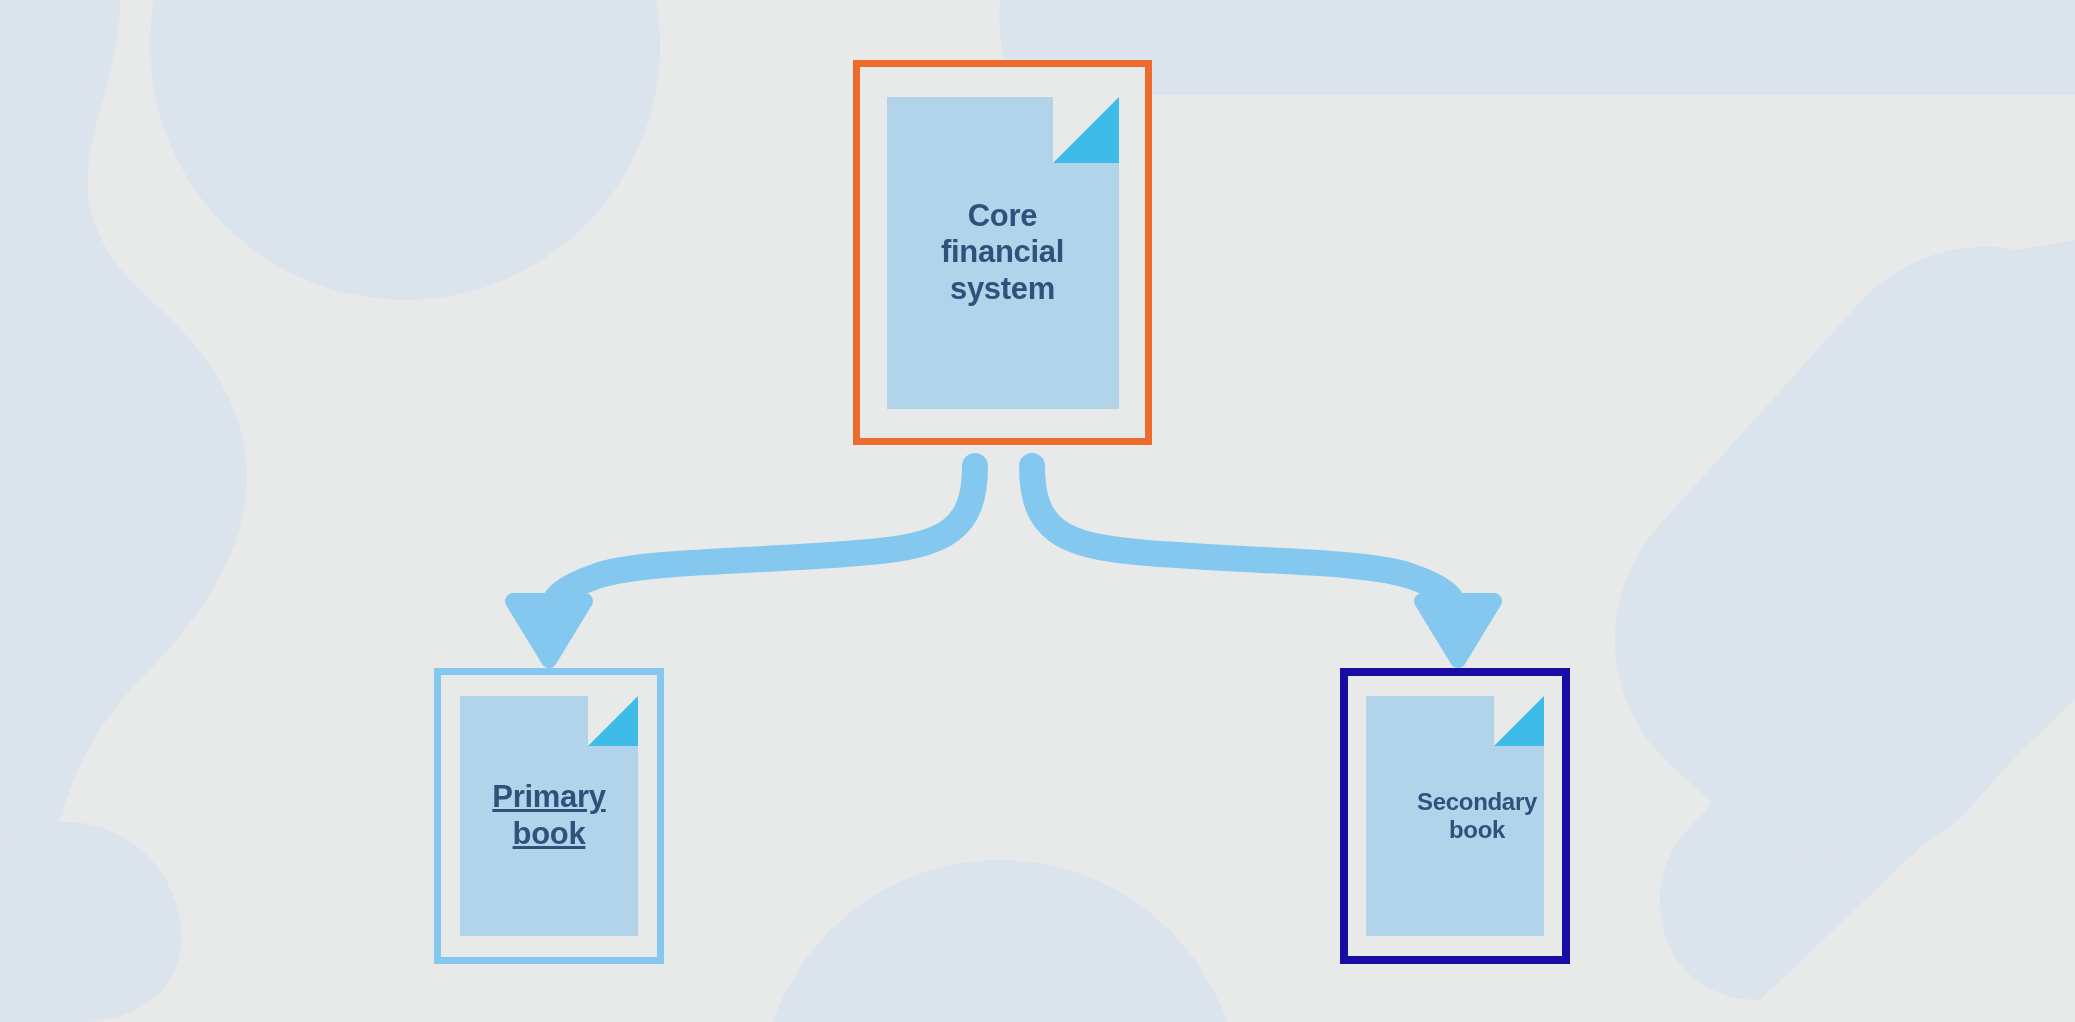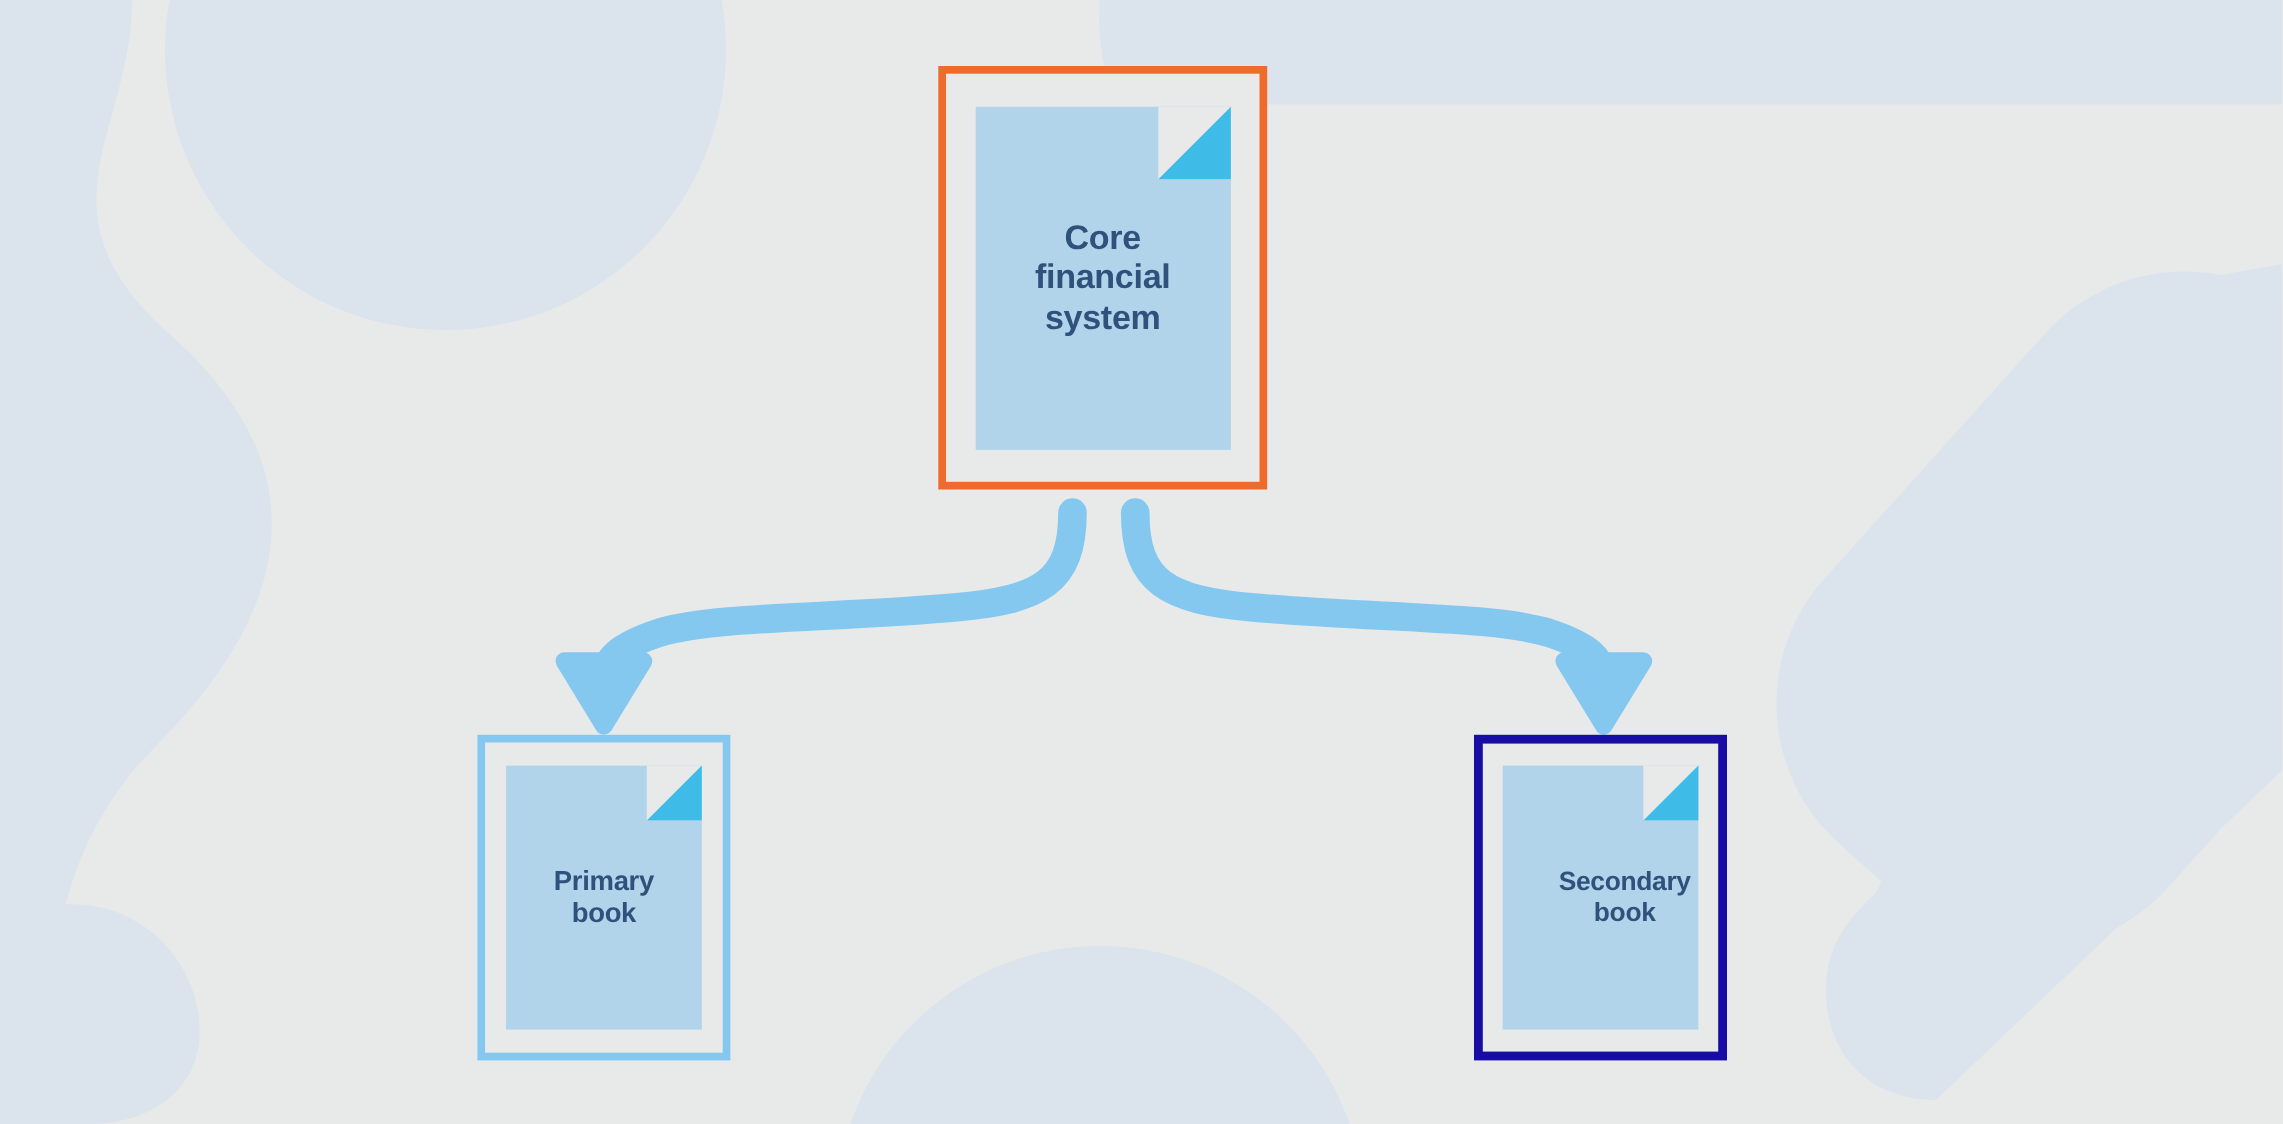--- a/index.html
+++ b/index.html
@@ -107,21 +107,21 @@
     height: 296px;
   }
   #node-primary .node-inner { border-color: #84c8f0; border-width: 7px; }
   #node-primary .doc { width: 178px; height: 240px; }
   #node-primary .doc-fold-cut { width: 50px; height: 50px; }
   #node-primary .doc-fold-tri {
     width: 0; height: 0;
     border-left: 50px solid transparent;
     border-bottom: 50px solid #3fbbe8;
   }
-  #node-primary .doc-label { font-size: 25px; }
+  #node-primary .doc-label { font-size: 31px; text-decoration: underline; }
 
   #node-secondary {
     left: 1340px;
     top: 668px;
     width: 230px;
     height: 296px;
   }
   #node-secondary .node-inner { border-color: #170ca3; border-width: 8px; }
   #node-secondary .doc { width: 178px; height: 240px; }
   #node-secondary .doc-fold-cut { width: 50px; height: 50px; }

